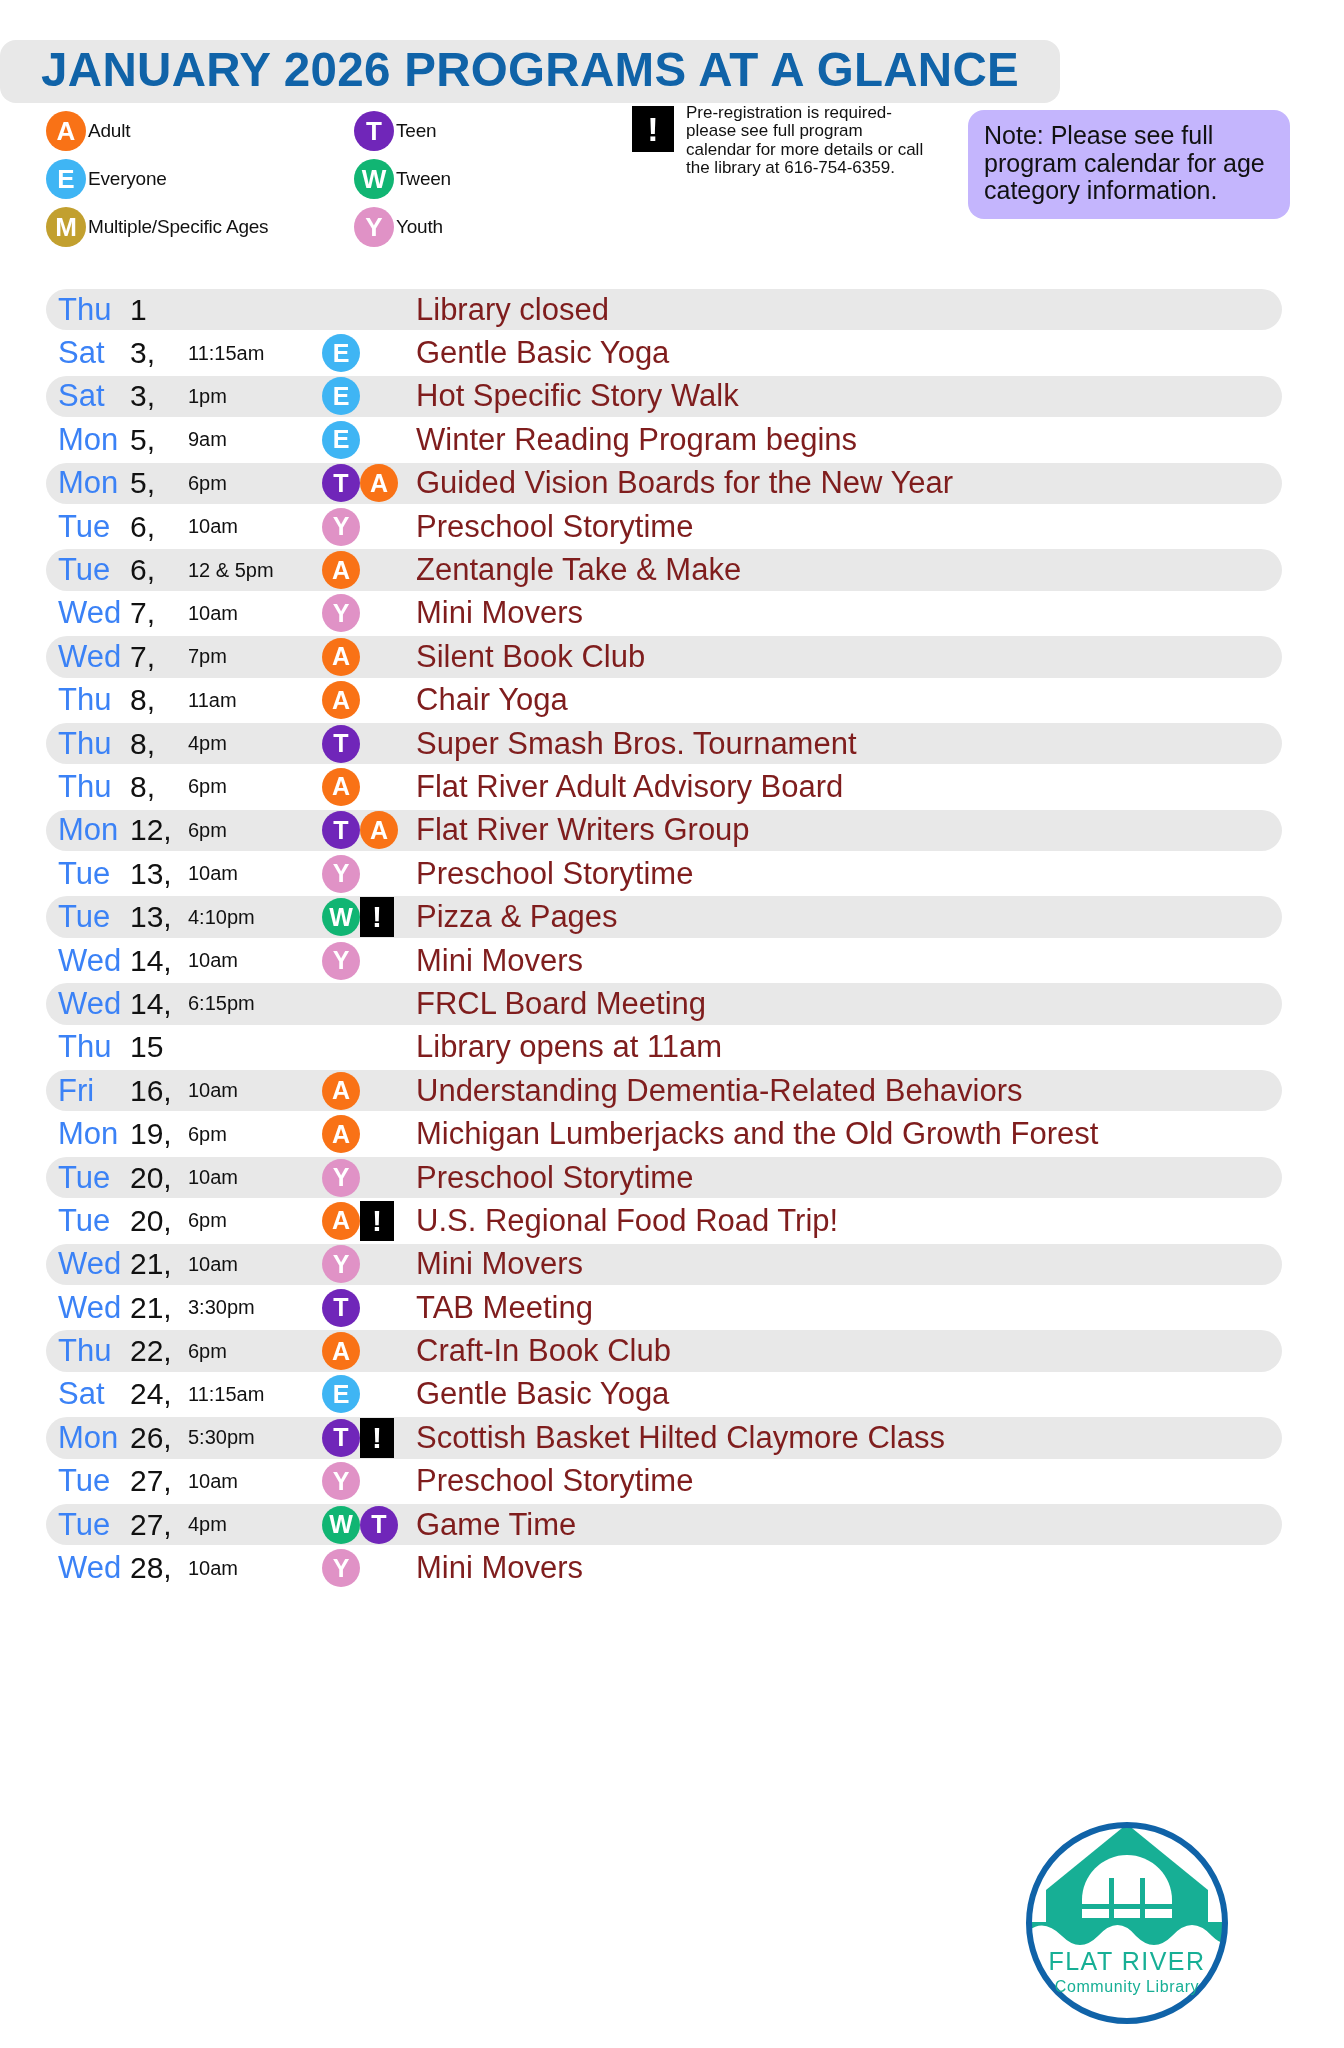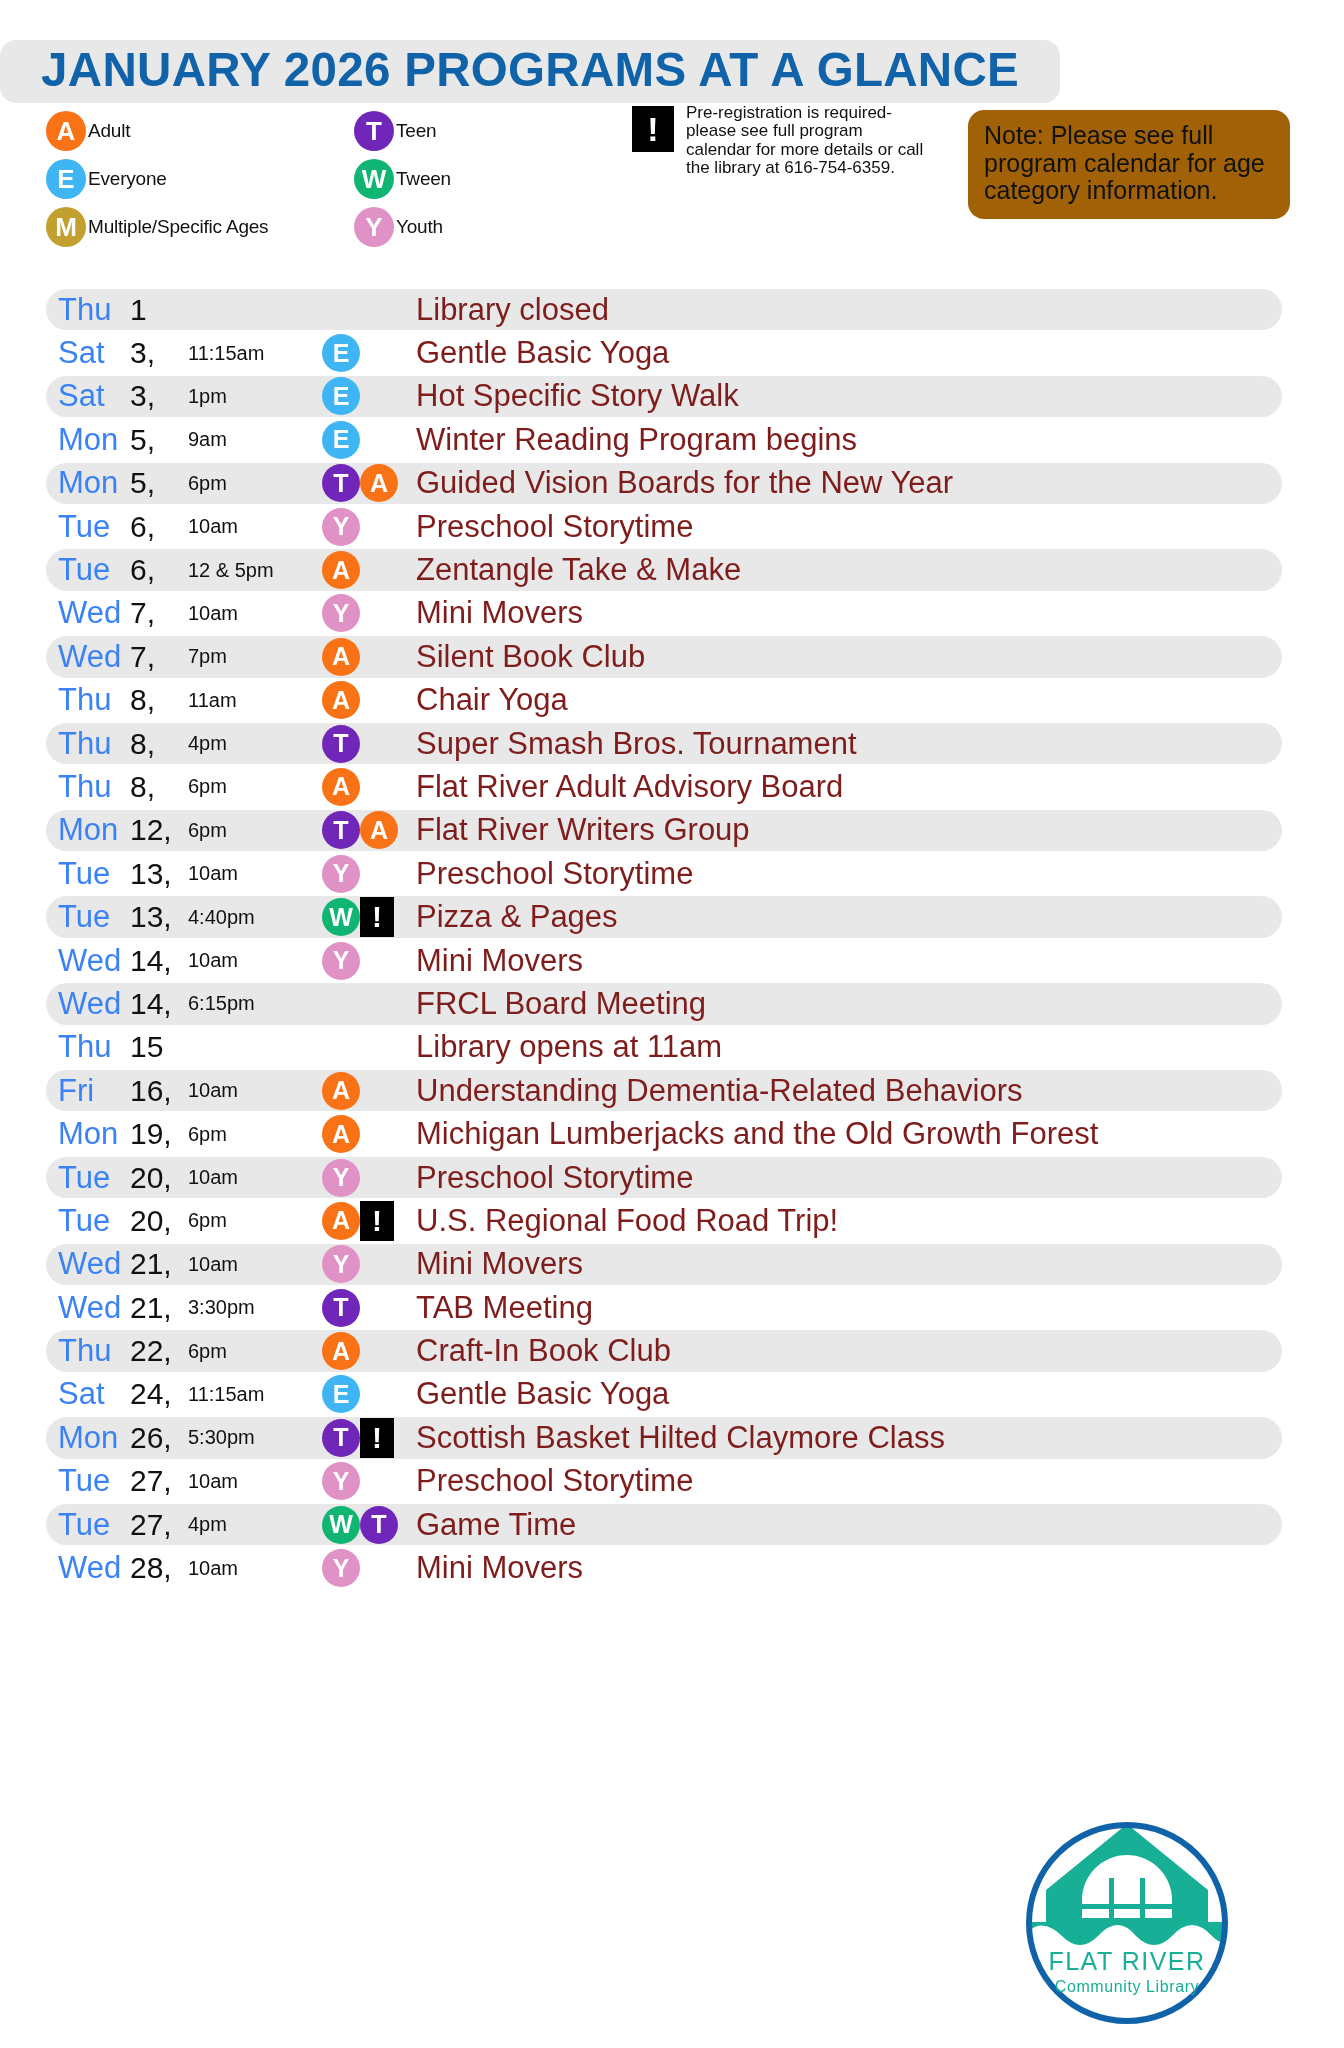--- a/index.html
+++ b/index.html
@@ -131,21 +131,21 @@
     line-height: 1.08;
     margin-left: 12px;
     color: #111;
   }
 
   .note-box {
     position: absolute;
     left: 968px;
     top: 110px;
     width: 322px;
-    background: #a16207;
+    background: #c4b5fd;
     border-radius: 16px;
     padding: 12px 16px 14px 16px;
     box-sizing: border-box;
   }
   .note-text {
     font-family: "Liberation Sans Narrow", "Liberation Sans", sans-serif;
     font-size: 25px;
     line-height: 1.1;
     color: #111;
   }
@@ -403,21 +403,21 @@
       <div class="c-date">13,</div>
       <div class="c-time">10am</div>
       <div class="c-icons">
         <span class="badge Y">Y</span>
       </div>
       <div class="c-title">Preschool Storytime</div>
     </div>
     <div class="srow shaded">
       <div class="c-day">Tue</div>
       <div class="c-date">13,</div>
-      <div class="c-time">4:40pm</div>
+      <div class="c-time">4:10pm</div>
       <div class="c-icons">
         <span class="badge W">W</span>
         <span class="badge-excl">!</span>
       </div>
       <div class="c-title">Pizza &amp; Pages</div>
     </div>
     <div class="srow">
       <div class="c-day">Wed</div>
       <div class="c-date">14,</div>
       <div class="c-time">10am</div>

